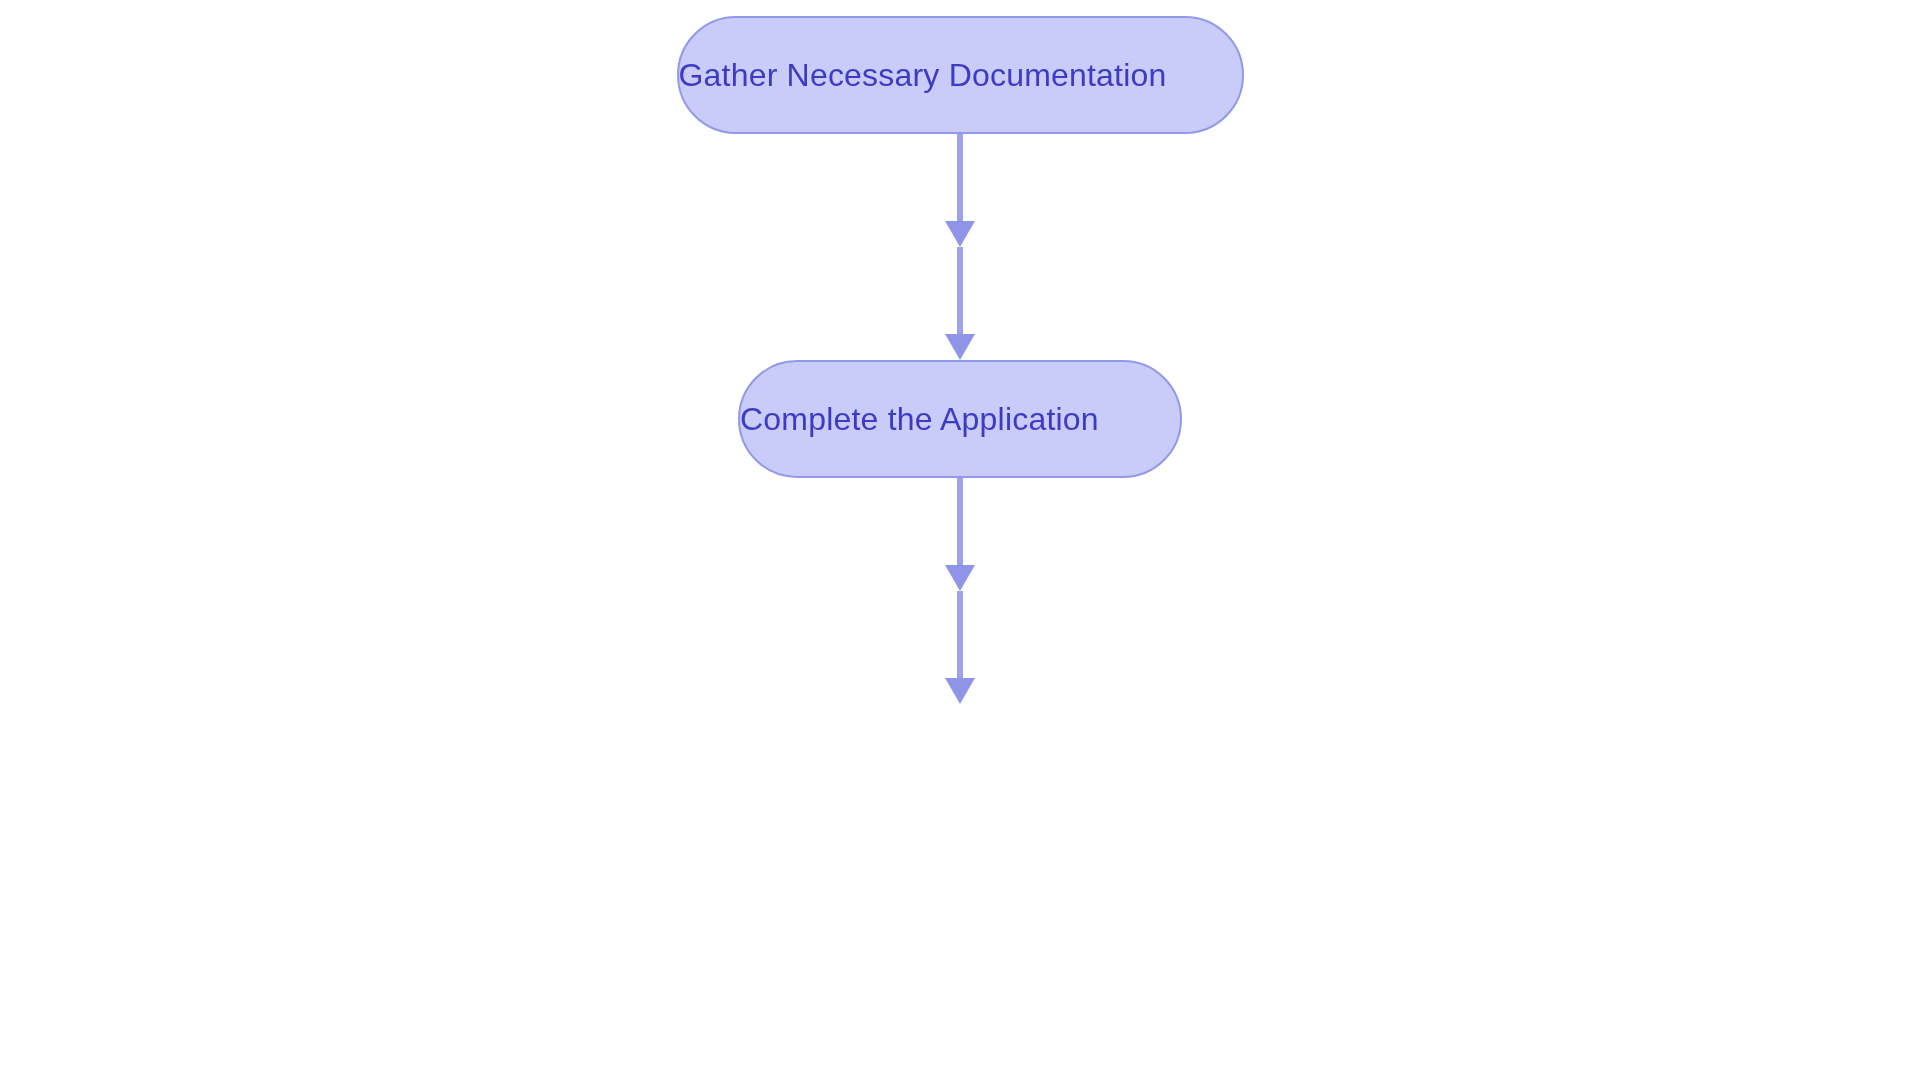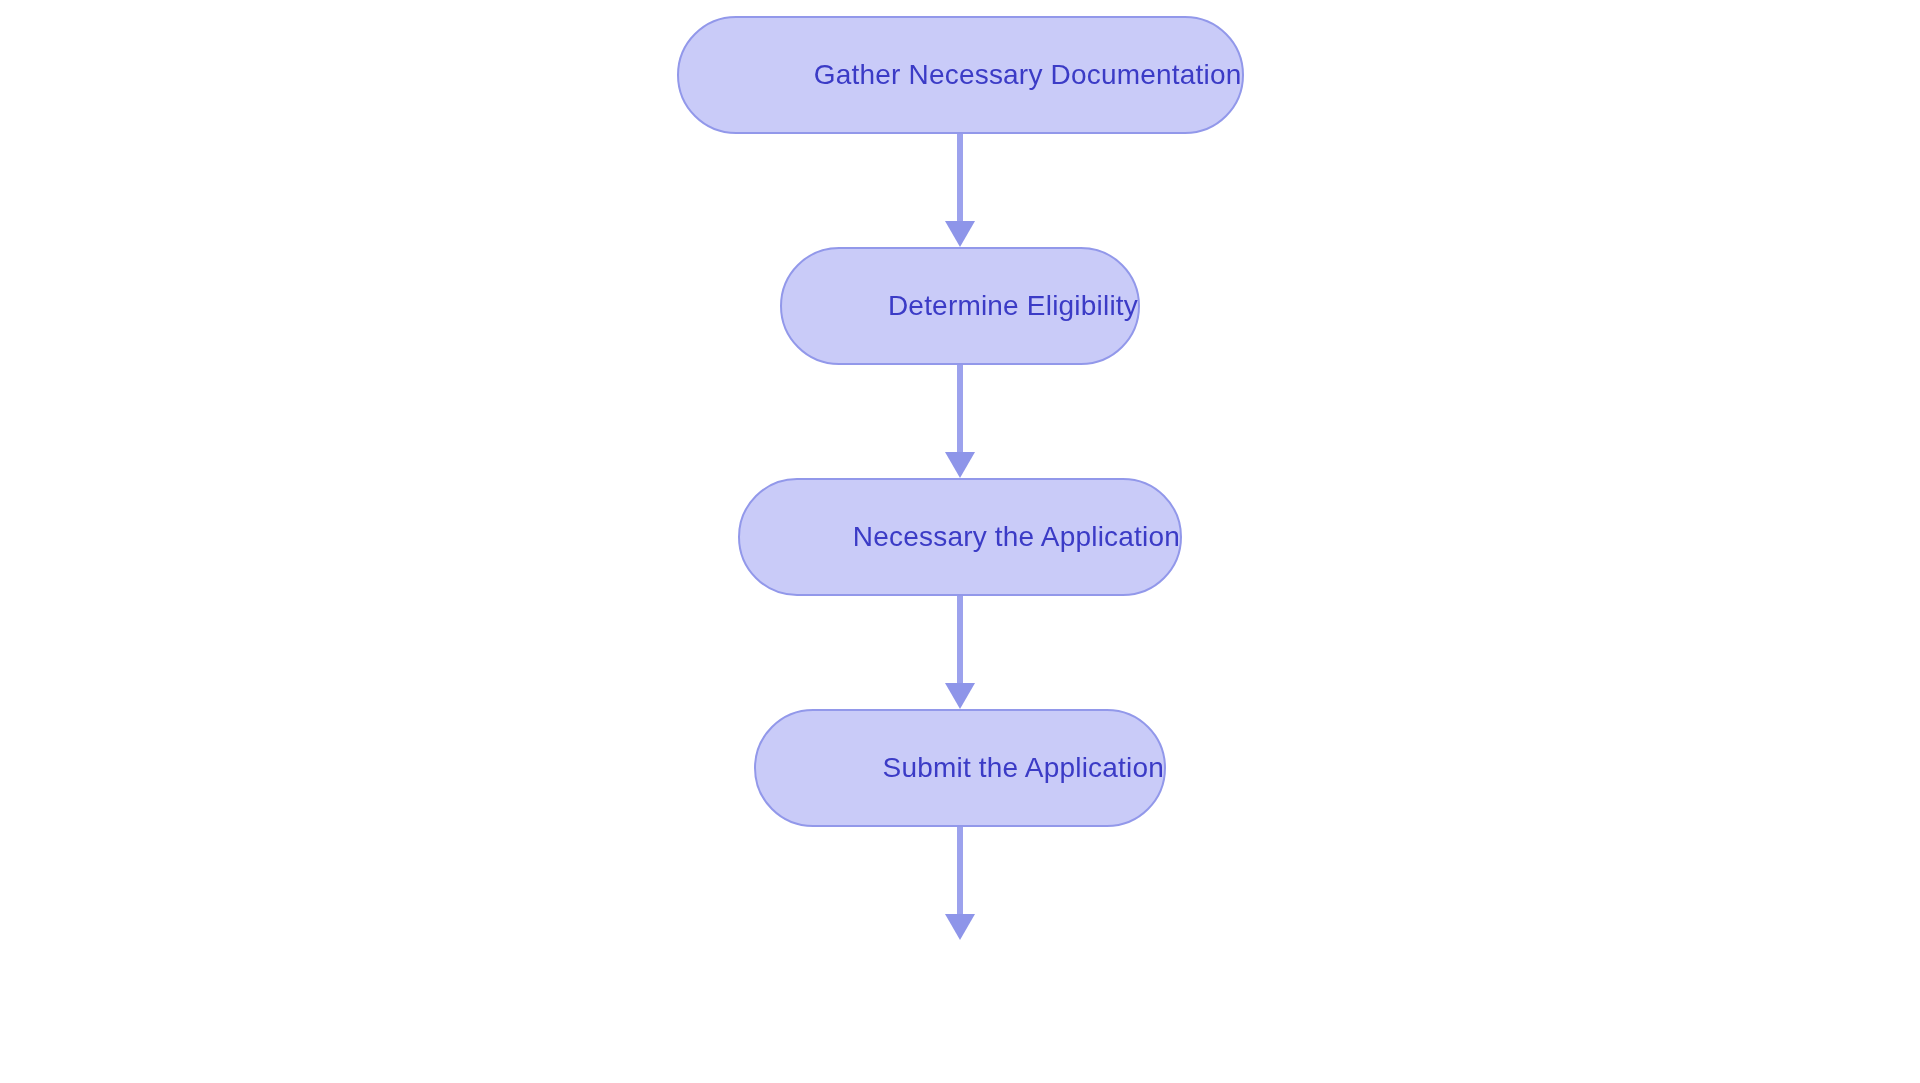--- a/index.html
+++ b/index.html
@@ -19,23 +19,23 @@
     overflow: hidden;
   }
   .node {
     box-sizing: border-box;
     height: 118px;
     background: #c9cbf8;
     border: 2px solid #9298ea;
     border-radius: 59px;
     display: flex;
     align-items: center;
-    justify-content: flex-end;
+    justify-content: flex-start;
     color: #3b3bc6;
-    font-size: 28px;
+    font-size: 32px;
     letter-spacing: 0.2px;
     white-space: nowrap;
     flex: 0 0 auto;
   }
   .node-w1 { width: 567px; margin-top: 16px; }
   .node-w2 { width: 360px; }
   .node-w3 { width: 444px; }
   .node-w4 { width: 412px; }
   .node-w5 { width: 216px; }
   .arrow {
@@ -69,41 +69,35 @@
 
   <div class="node node-w1">
     <span class="node-label">Gather Necessary Documentation</span>
   </div>
 
   <div class="arrow">
     <div class="line"></div>
     <div class="head"></div>
   </div>
 
-  <div class="node node-w2">
-    <span class="node-label">Determine Eligibility</span>
+
+  <div class="arrow">
+    <div class="line"></div>
+    <div class="head"></div>
+  </div>
+
+  <div class="node node-w3">
+    <span class="node-label">Complete the Application</span>
   </div>
 
   <div class="arrow">
     <div class="line"></div>
     <div class="head"></div>
   </div>
 
-  <div class="node node-w3">
-    <span class="node-label">Necessary the Application</span>
-  </div>
-
-  <div class="arrow">
-    <div class="line"></div>
-    <div class="head"></div>
-  </div>
-
-  <div class="node node-w4">
-    <span class="node-label">Submit the Application</span>
-  </div>
 
   <div class="arrow">
     <div class="line"></div>
     <div class="head"></div>
   </div>
 
 
 </div>
 
 </body></html>

